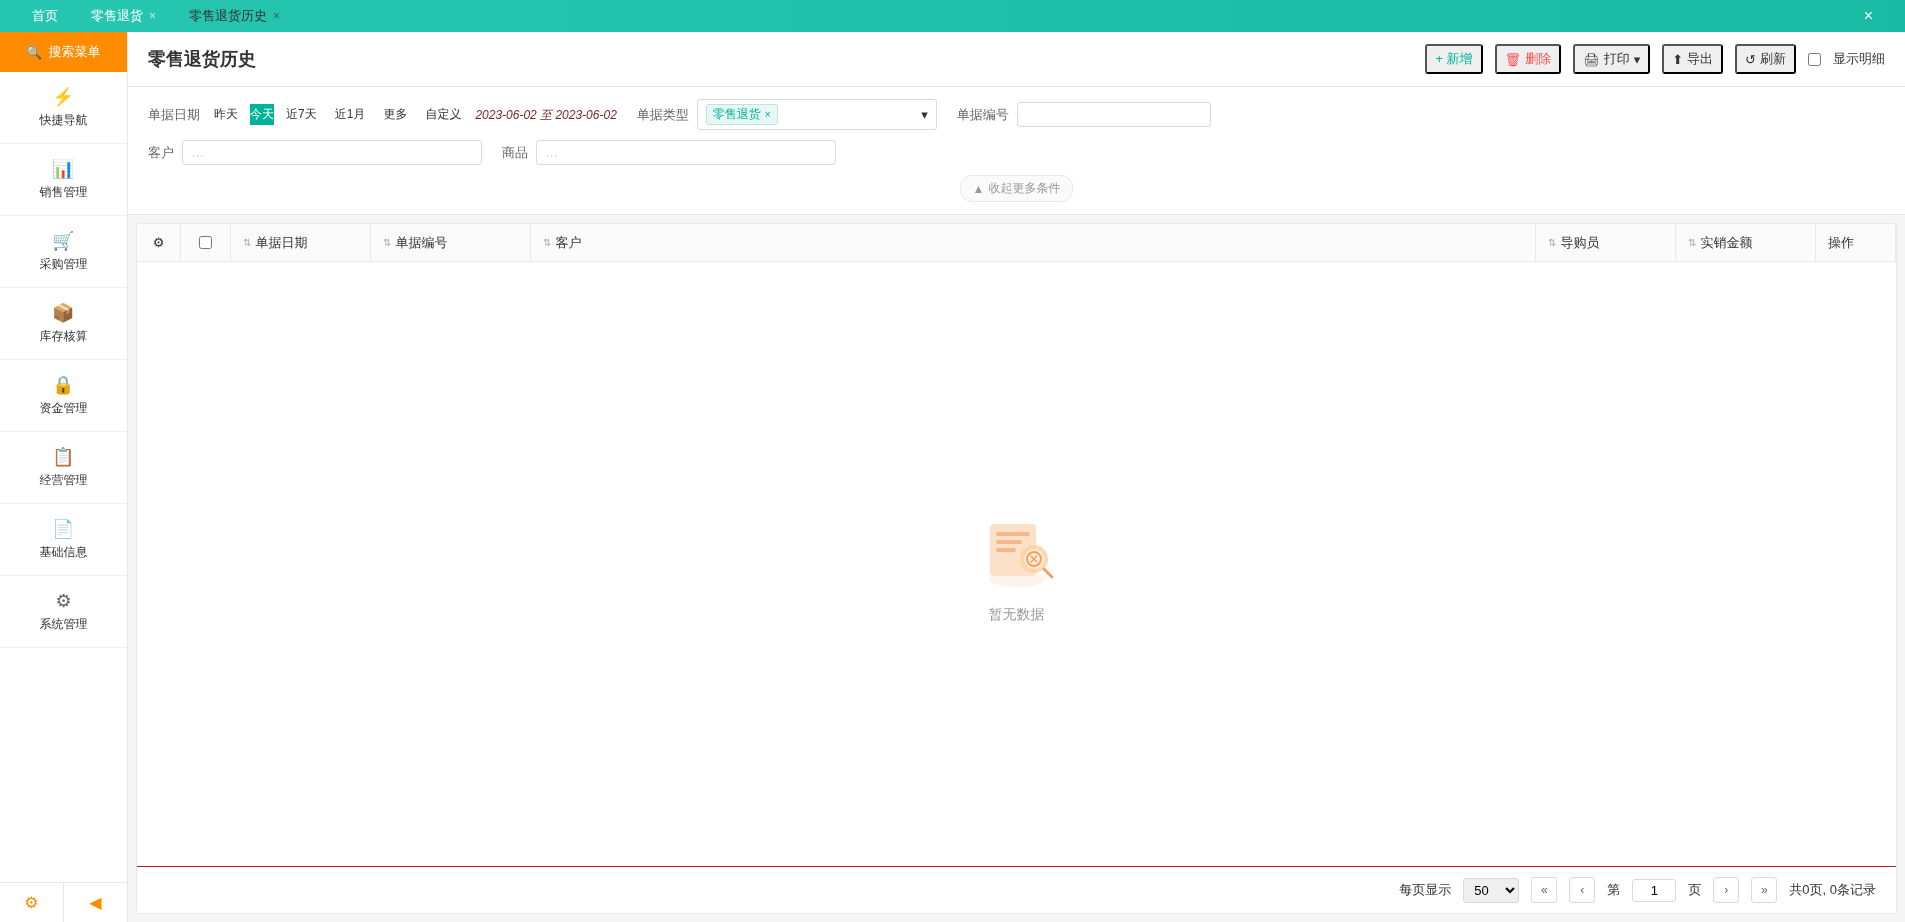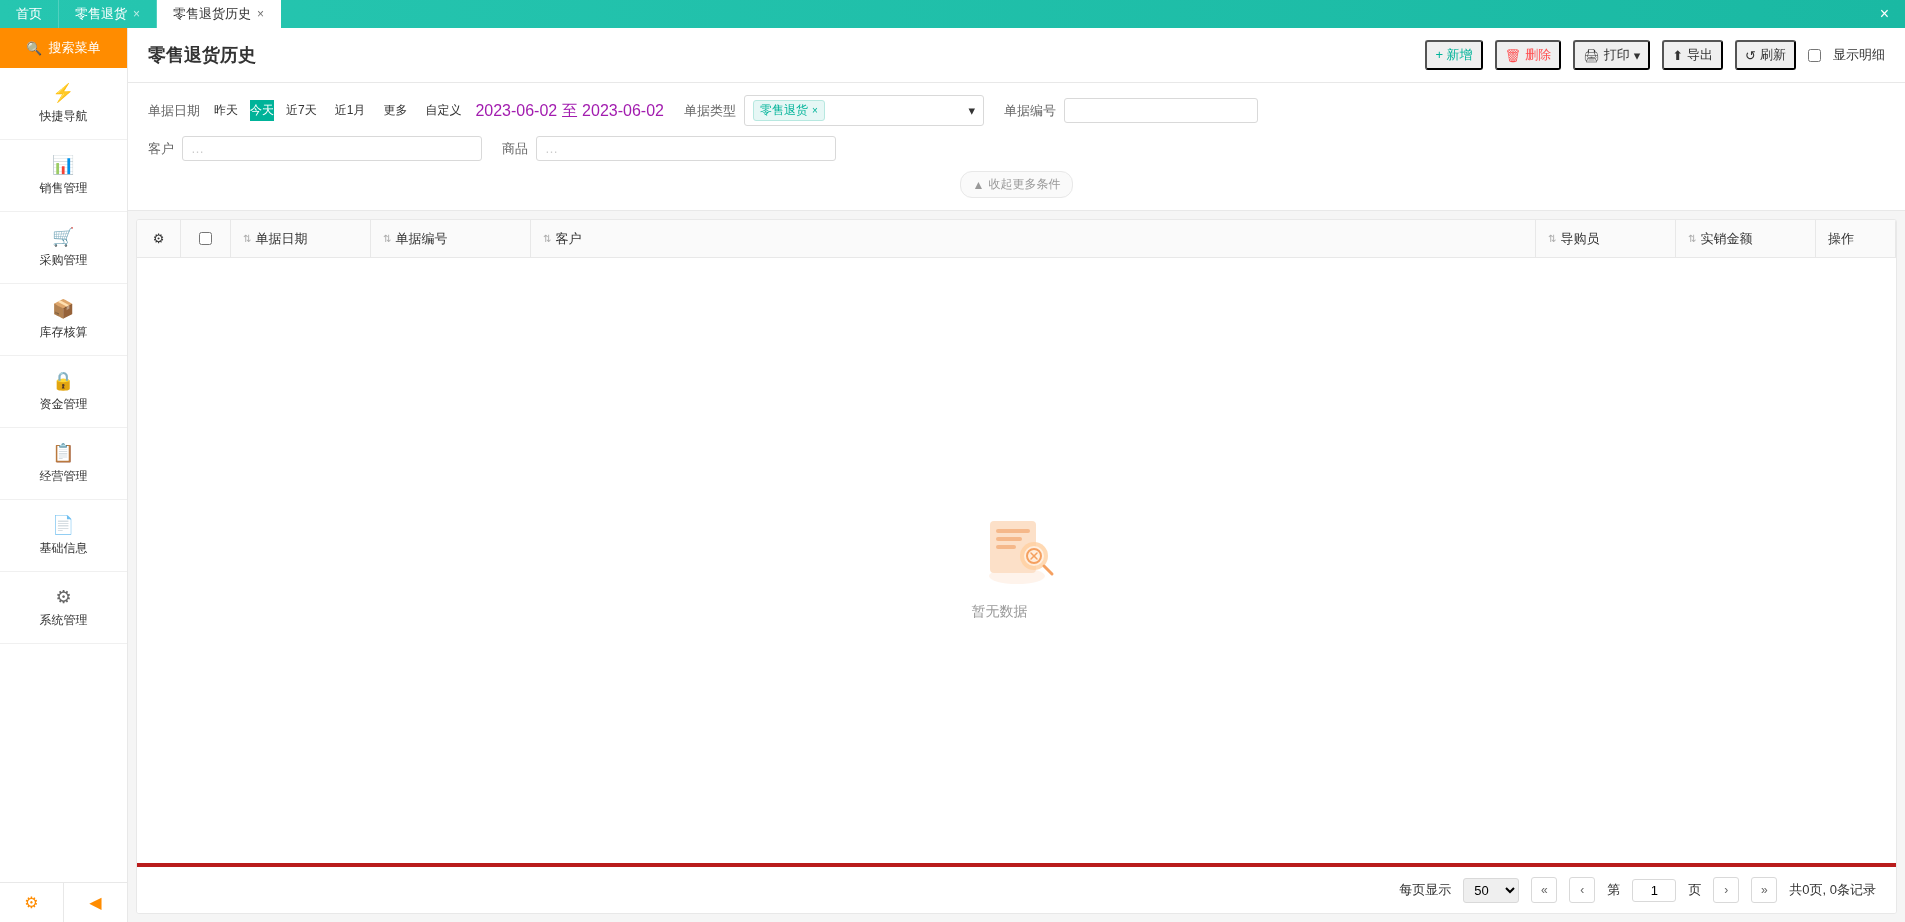--- a/index.html
+++ b/index.html
@@ -4,21 +4,21 @@
   <style>
     * { box-sizing: border-box; margin: 0; padding: 0; font-family: 'Microsoft YaHei', Arial, sans-serif; }
     body { display: flex; flex-direction: column; height: 922px; overflow: hidden; background: #f5f5f5; }
 
     
     .top-bar {
       height: 28px;
       background: linear-gradient(90deg, #26c6b0 0%, #1ab9a3 100%);
       display: flex;
       align-items: center;
-      padding: 0;
+      padding: 16px;
       flex-shrink: 0;
     }
     .top-bar-tabs {
       display: flex;
       align-items: stretch;
       height: 100%;
       flex: 1;
     }
     .top-tab {
       display: flex;
@@ -199,23 +199,24 @@
       padding: 2px 6px;
       border-radius: 3px;
     }
     .date-option.active {
       background: #00b399;
       color: #fff;
       border-radius: 0;
       padding: 2px 0;
     }
     .date-range {
-      font-size: 16px;
-      color: #a21caf;
+      font-size: 12px;
+      color: #7f1d1d;
       margin-top: 2px;
+      font-style: italic;
     }
     .filter-input {
       border: 1px solid #d9d9d9;
       border-radius: 3px;
       padding: 4px 8px;
       font-size: 13px;
       color: #333;
       min-width: 200px;
     }
     .filter-select {
@@ -313,37 +314,38 @@
     .table-body {
       flex: 1;
       display: flex;
       flex-direction: column;
       align-items: center;
       justify-content: center;
     }
     .empty-state {
       display: flex;
       flex-direction: column;
+      align-items: center;
       justify-content: center;
       gap: 12px;
       padding: 40px;
     }
     .empty-icon {
       width: 90px;
       height: 90px;
     }
     .empty-text {
       font-size: 14px;
       color: #999;
     }
 
     
     .pagination-bar {
       background: #fff;
-      border-top: 4px solid #b91c1c;
+      border-top: 1px solid #b91c1c;
       padding: 10px 20px;
       display: flex;
       align-items: center;
       justify-content: flex-end;
       gap: 12px;
       flex-shrink: 0;
       font-size: 13px;
       color: #333;
     }
     .pagination-select {

